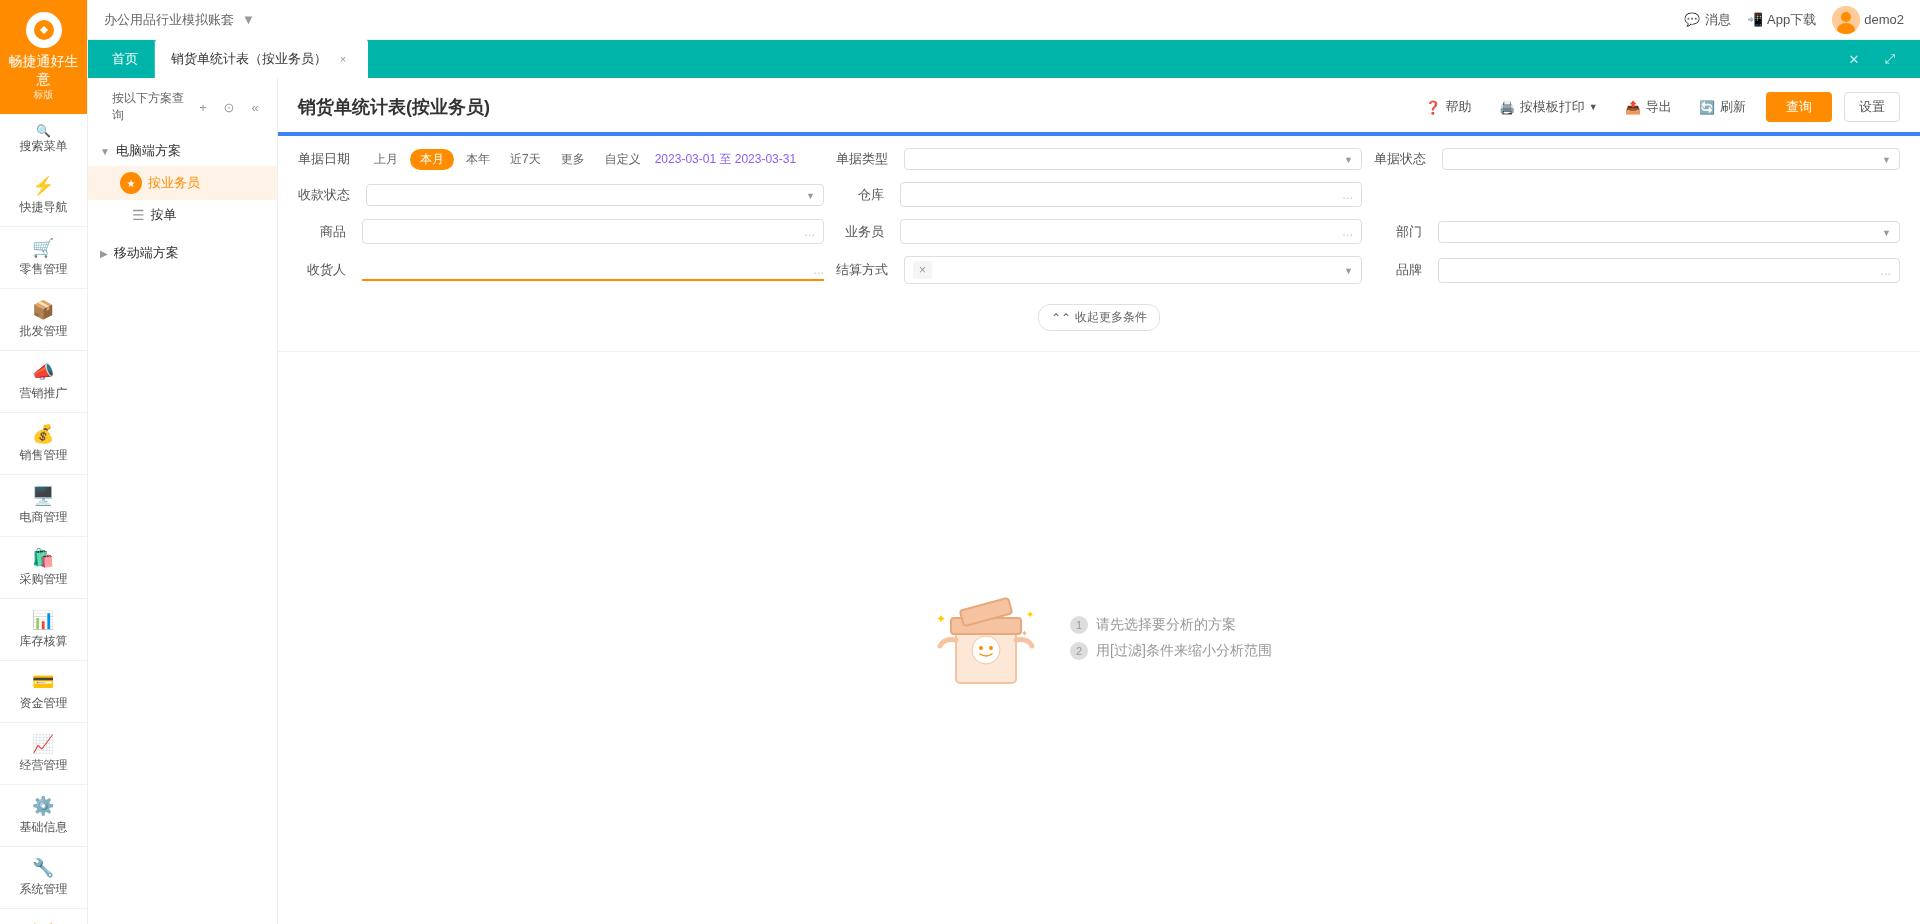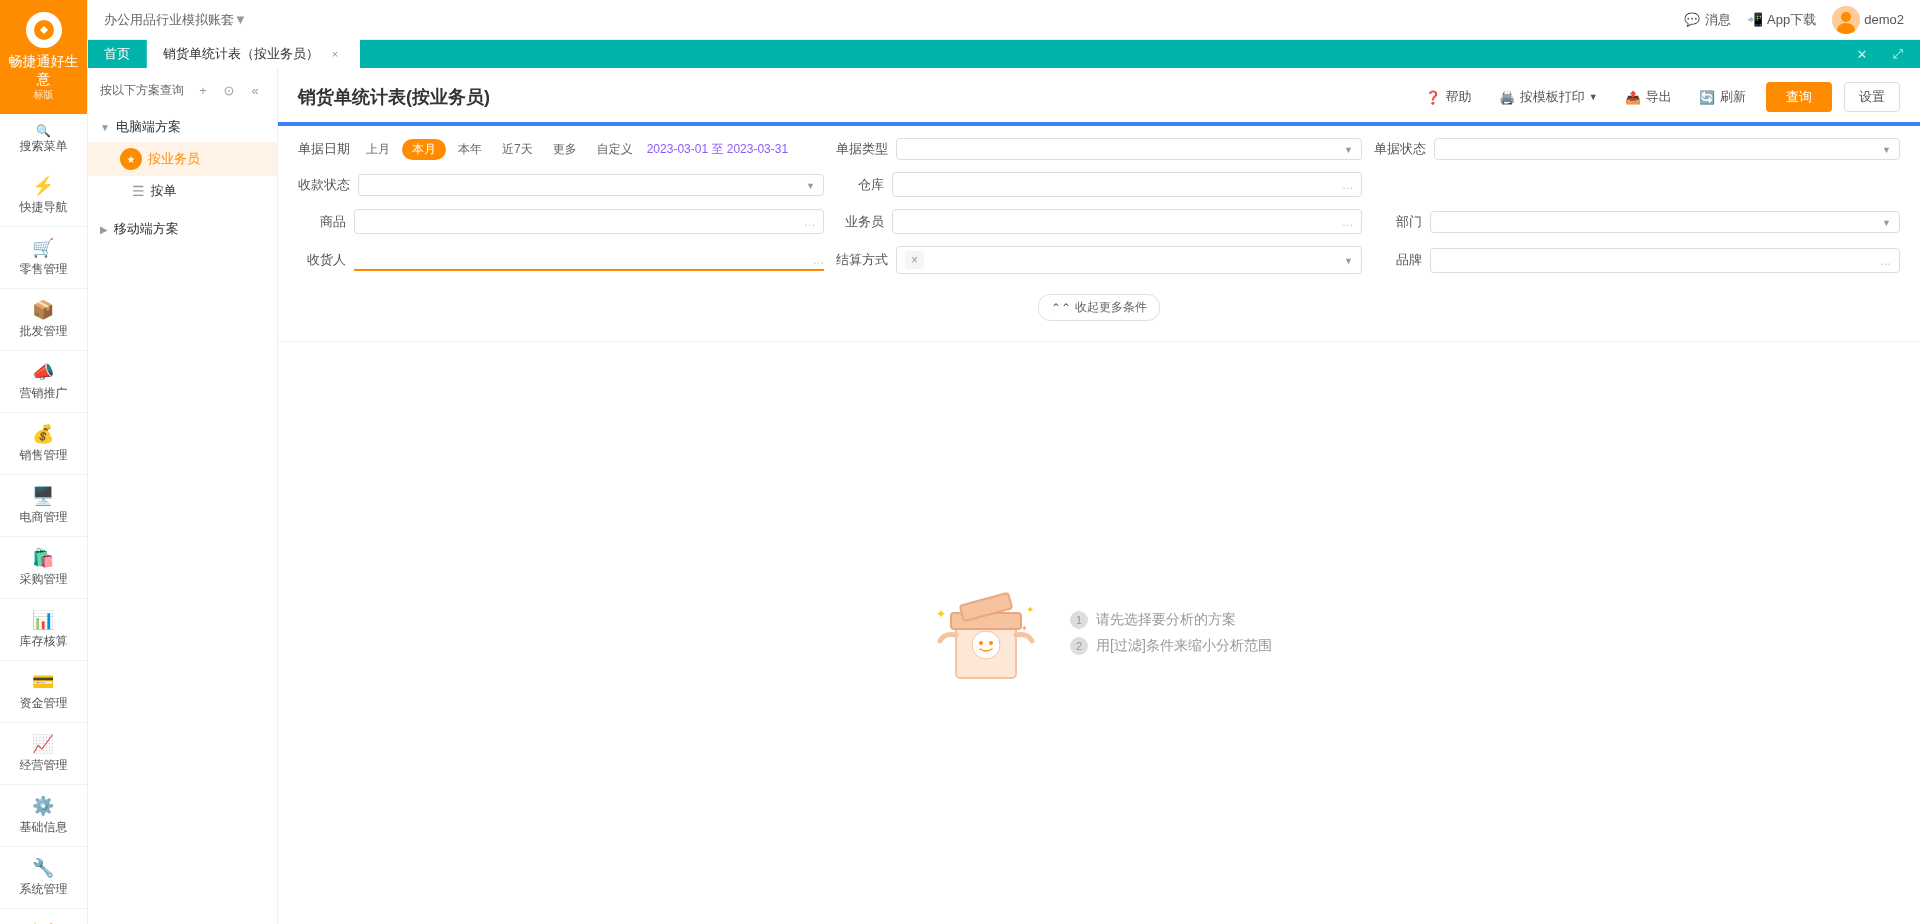--- a/index.html
+++ b/index.html
@@ -78,20 +78,21 @@
       display: flex;
       align-items: center;
       justify-content: space-between;
       padding: 0 16px;
       border-bottom: 1px solid #eee;
       flex-shrink: 0;
     }
     .top-header-left {
       display: flex;
       align-items: center;
+      gap: 8px;
       color: #666;
       font-size: 13px;
     }
     .top-header-right {
       display: flex;
       align-items: center;
       gap: 16px;
       color: #555;
       font-size: 13px;
     }
@@ -109,25 +110,25 @@
       display: flex;
       align-items: center;
       justify-content: center;
       font-size: 11px;
       color: #fff;
       overflow: hidden;
     }
 
     
     .tabs-bar {
-      height: 28px;
+      height: 38px;
       background: #00b4aa;
       display: flex;
       align-items: center;
-      padding: 0 0;
+      padding: 0 8px;
       flex-shrink: 0;
     }
     .tab-item {
       height: 40px;
       display: flex;
       align-items: center;
       padding: 0 16px;
       cursor: pointer;
       font-size: 13px;
       color: rgba(255,255,255,0.8);
@@ -198,21 +199,21 @@
       padding: 12px 0;
     }
     .left-panel-header {
       display: flex;
       align-items: center;
       justify-content: space-between;
       padding: 0 12px 8px 12px;
       font-size: 13px;
       color: #333;
     }
-    .left-panel-header .lph-title { font-size: 12px; color: #666; }
+    .left-panel-header .lph-title { font-size: 12px; color: #666; margin-left: 12px; }
     .left-panel-header .lph-actions {
       display: flex;
       gap: 6px;
     }
     .lph-action-btn {
       width: 20px;
       height: 20px;
       display: flex;
       align-items: center;
       justify-content: center;
@@ -383,21 +384,21 @@
       display: grid;
       grid-template-columns: 1fr 1fr 1fr;
       gap: 12px;
       margin-bottom: 12px;
     }
     .filter-grid:last-of-type { margin-bottom: 0; }
 
     .filter-field {
       display: flex;
       align-items: center;
-      gap: 8px;
+      gap: 16px;
     }
     .filter-field-label {
       font-size: 13px;
       color: #555;
       white-space: nowrap;
       min-width: 48px;
       text-align: right;
     }
     .filter-field-control {
       flex: 1;

